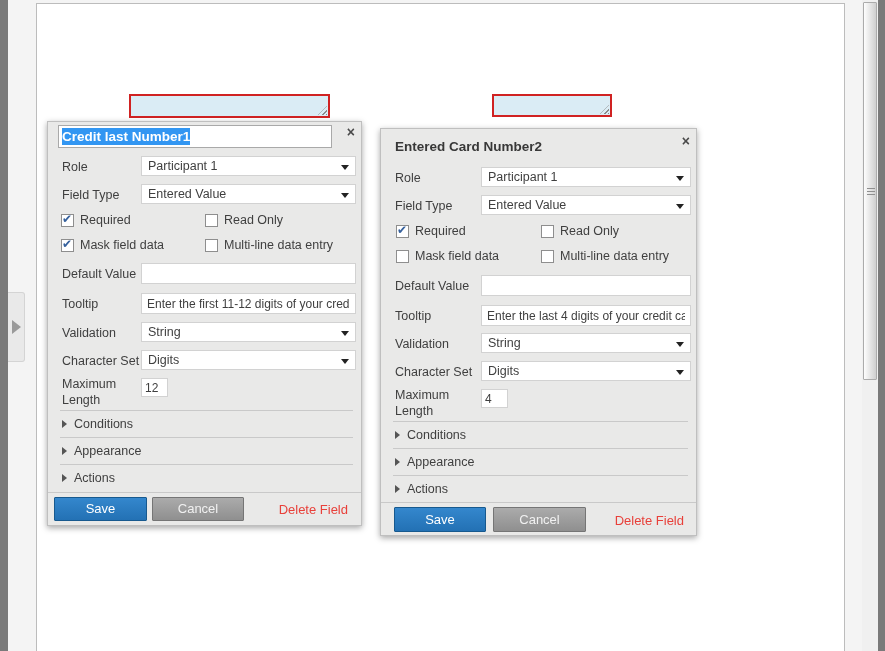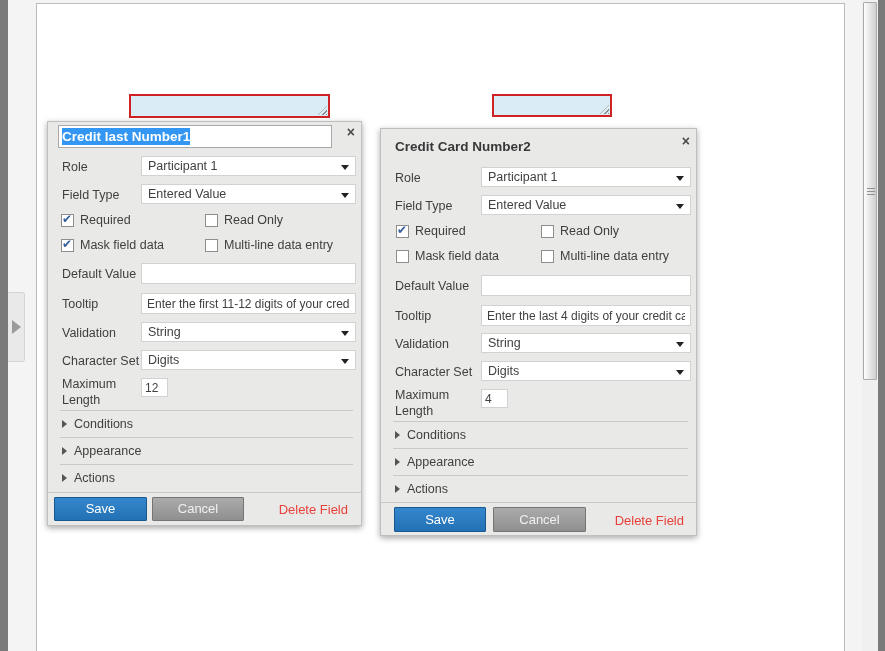--- a/index.html
+++ b/index.html
@@ -168,21 +168,21 @@
   </div>
 
   <div class="button-row" style="top:370px; height:35px;">
     <div class="btn btn-save" style="left:6px; top:4px; width:93px;">Save</div>
     <div class="btn btn-cancel" style="left:104px; top:4px; width:92px;">Cancel</div>
     <span class="delete-link" style="right:13px; top:9px;">Delete Field</span>
   </div>
 </div>
 
 <div class="dialog" style="left:380px; top:128px; width:317px; height:408px;">
-  <div class="dlg-title">Credit Card Number2</div>
+  <div class="dlg-title">Entered Card Number2</div>
   <span class="close-x" style="top:3px;">×</span>
 
   <div class="dlg-label" style="top:42px;">Role</div>
   <div class="dropdown" style="left:100px; top:38px; width:210px;">
     <span>Participant 1</span>
     <span class="caret"></span>
   </div>
 
   <div class="dlg-label" style="top:70px;">Field Type</div>
   <div class="dropdown" style="left:100px; top:66px; width:210px;">

